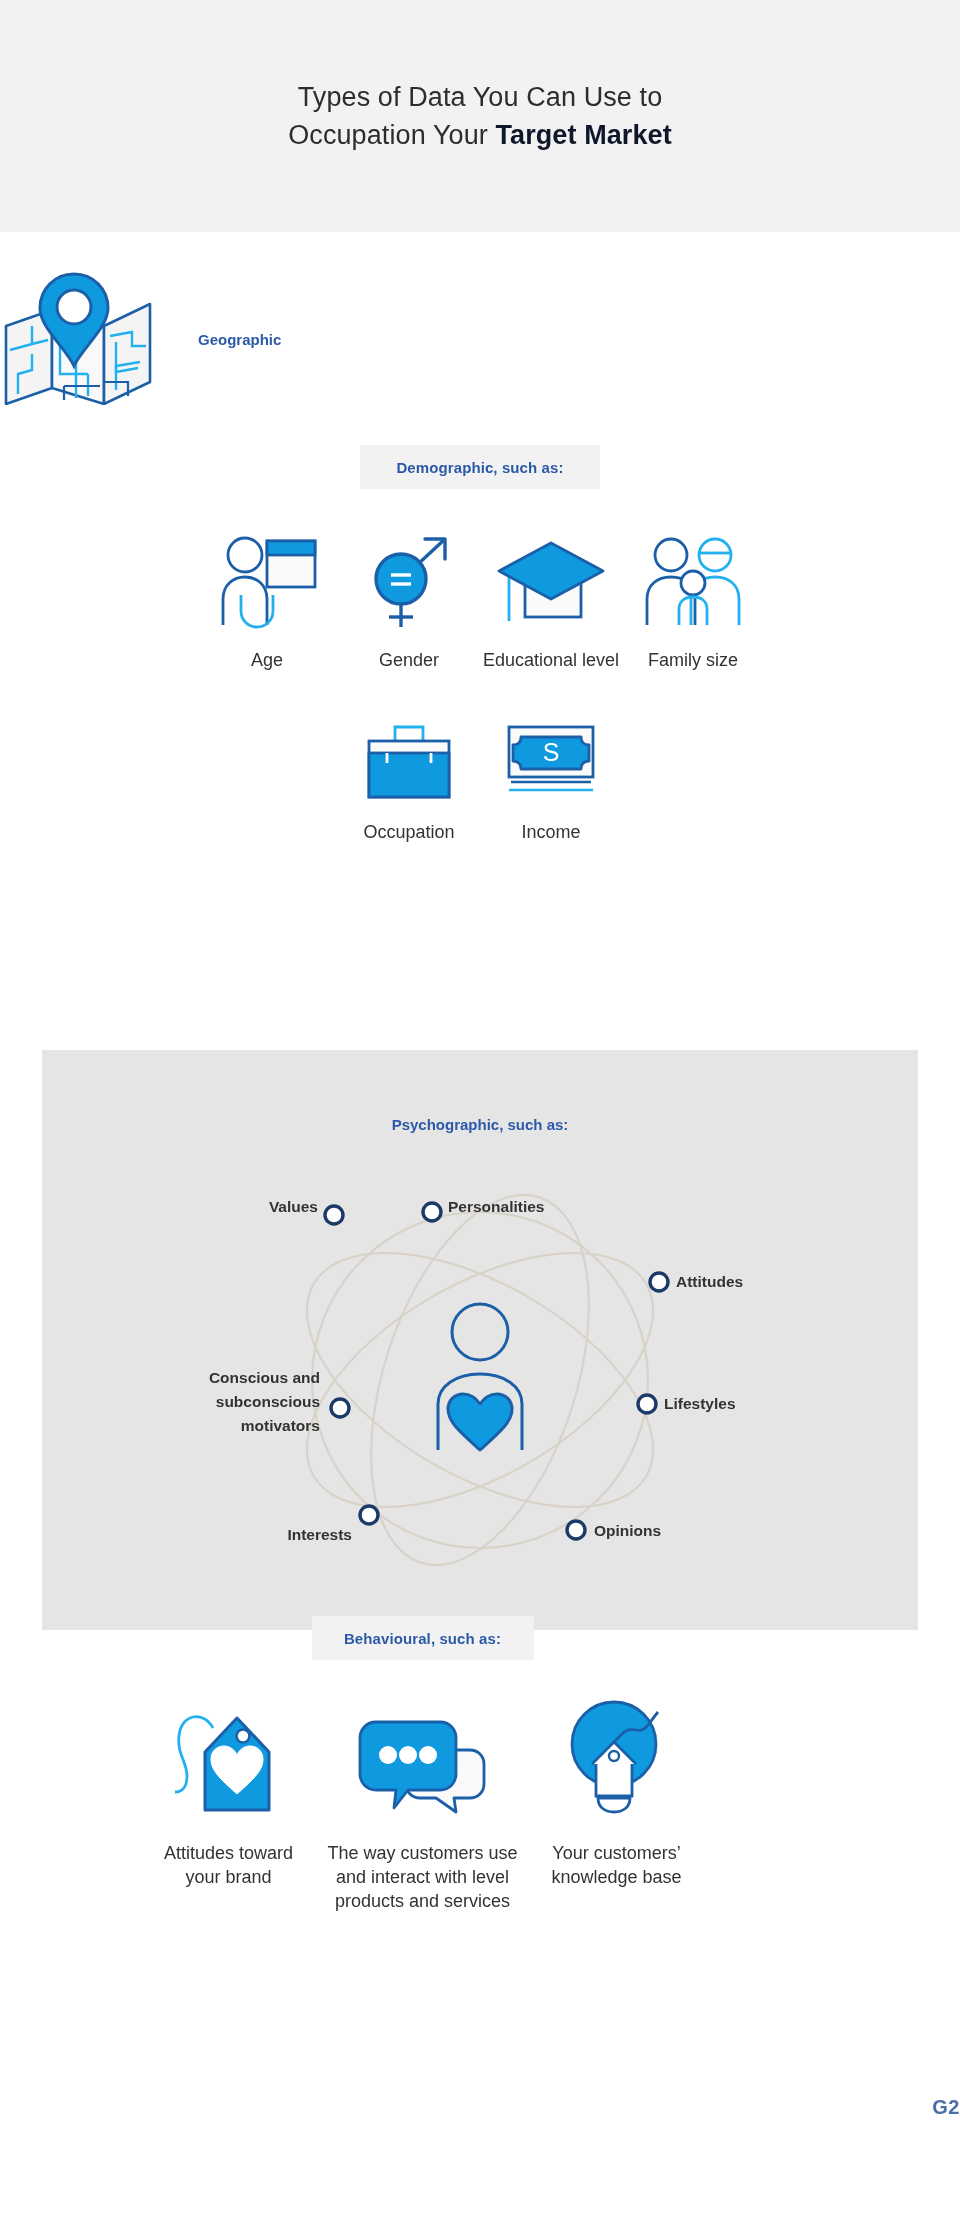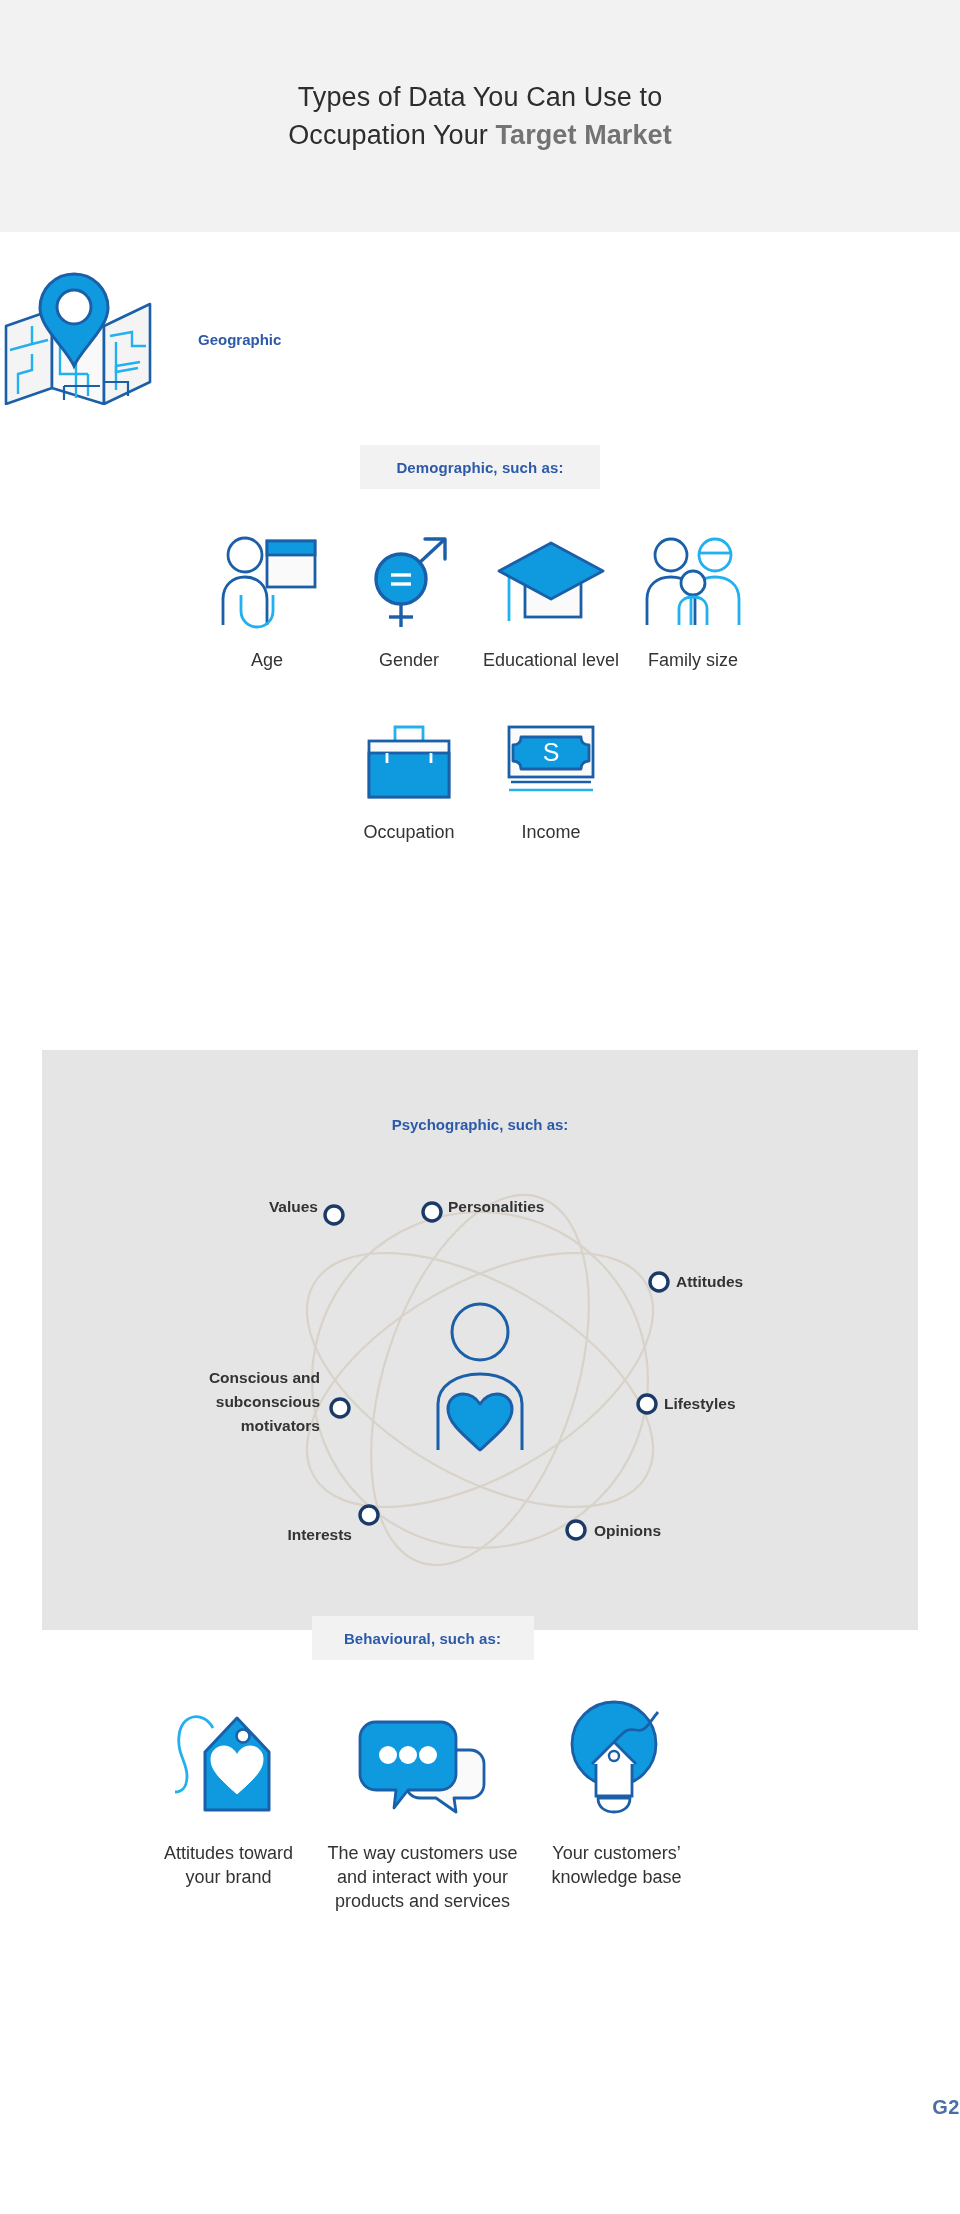--- a/index.html
+++ b/index.html
@@ -22,21 +22,21 @@
   .header-title {
     text-align: center;
     font-size: 27px;
     line-height: 1.42;
     color: #2d2d2d;
     font-weight: 400;
     letter-spacing: .1px;
     max-width: 560px;
   }
   .header-title .hl {
-    color: #737373;
+    color: #0f172a;
     font-weight: 700;
   }
 
   
   .section { width: 960px; position: relative; }
   .band {
     background: #f2f2f2;
     display: flex;
     align-items: center;
     justify-content: center;
@@ -386,21 +386,21 @@
         <svg width="130" height="110" viewBox="0 0 130 110">
           <path d="M62 44 L112 44 C120 44 126 50 126 58 L126 78 C126 86 120 92 112 92 L96 92 L98 106 L78 92 L62 92 C54 92 48 86 48 78 L48 58 C48 50 54 44 62 44 Z" fill="#fafafa" stroke="#1b5fa8" stroke-width="2.8" stroke-linejoin="round"></path>
           <path d="M18 16 L82 16 C92 16 98 24 98 32 L98 68 C98 76 92 84 82 84 L50 84 L36 102 L38 84 L18 84 C8 84 2 76 2 68 L2 32 C2 24 8 16 18 16 Z" fill="#0f9ae0" stroke="#1b5fa8" stroke-width="2.8" stroke-linejoin="round"></path>
           <circle cx="30" cy="49" r="9" fill="#ffffff"></circle>
           <circle cx="50" cy="49" r="9" fill="#ffffff"></circle>
           <circle cx="70" cy="49" r="9" fill="#ffffff"></circle>
         </svg>
       </div>
       <div class="caption">
         <span>The way customers use</span><br>
-        <span>and interact with your</span><br>
+        <span>and interact with level</span><br>
         <span>products and services</span>
       </div>
     </div>
 
     <div class="beh-cell">
       <div class="beh-icon">
         <svg width="110" height="118" viewBox="0 0 110 118">
           <circle cx="52" cy="46" r="42" fill="#0f9ae0" stroke="#1b5fa8" stroke-width="2.8"></circle>
           <path d="M34 66 L34 98 L70 98 L70 66" fill="#ffffff" stroke="#1b5fa8" stroke-width="2.8"></path>
           <path d="M36 100 C36 110 44 114 52 114 C60 114 68 110 68 100 Z" fill="#ffffff" stroke="#1b5fa8" stroke-width="2.8" stroke-linejoin="round"></path>

